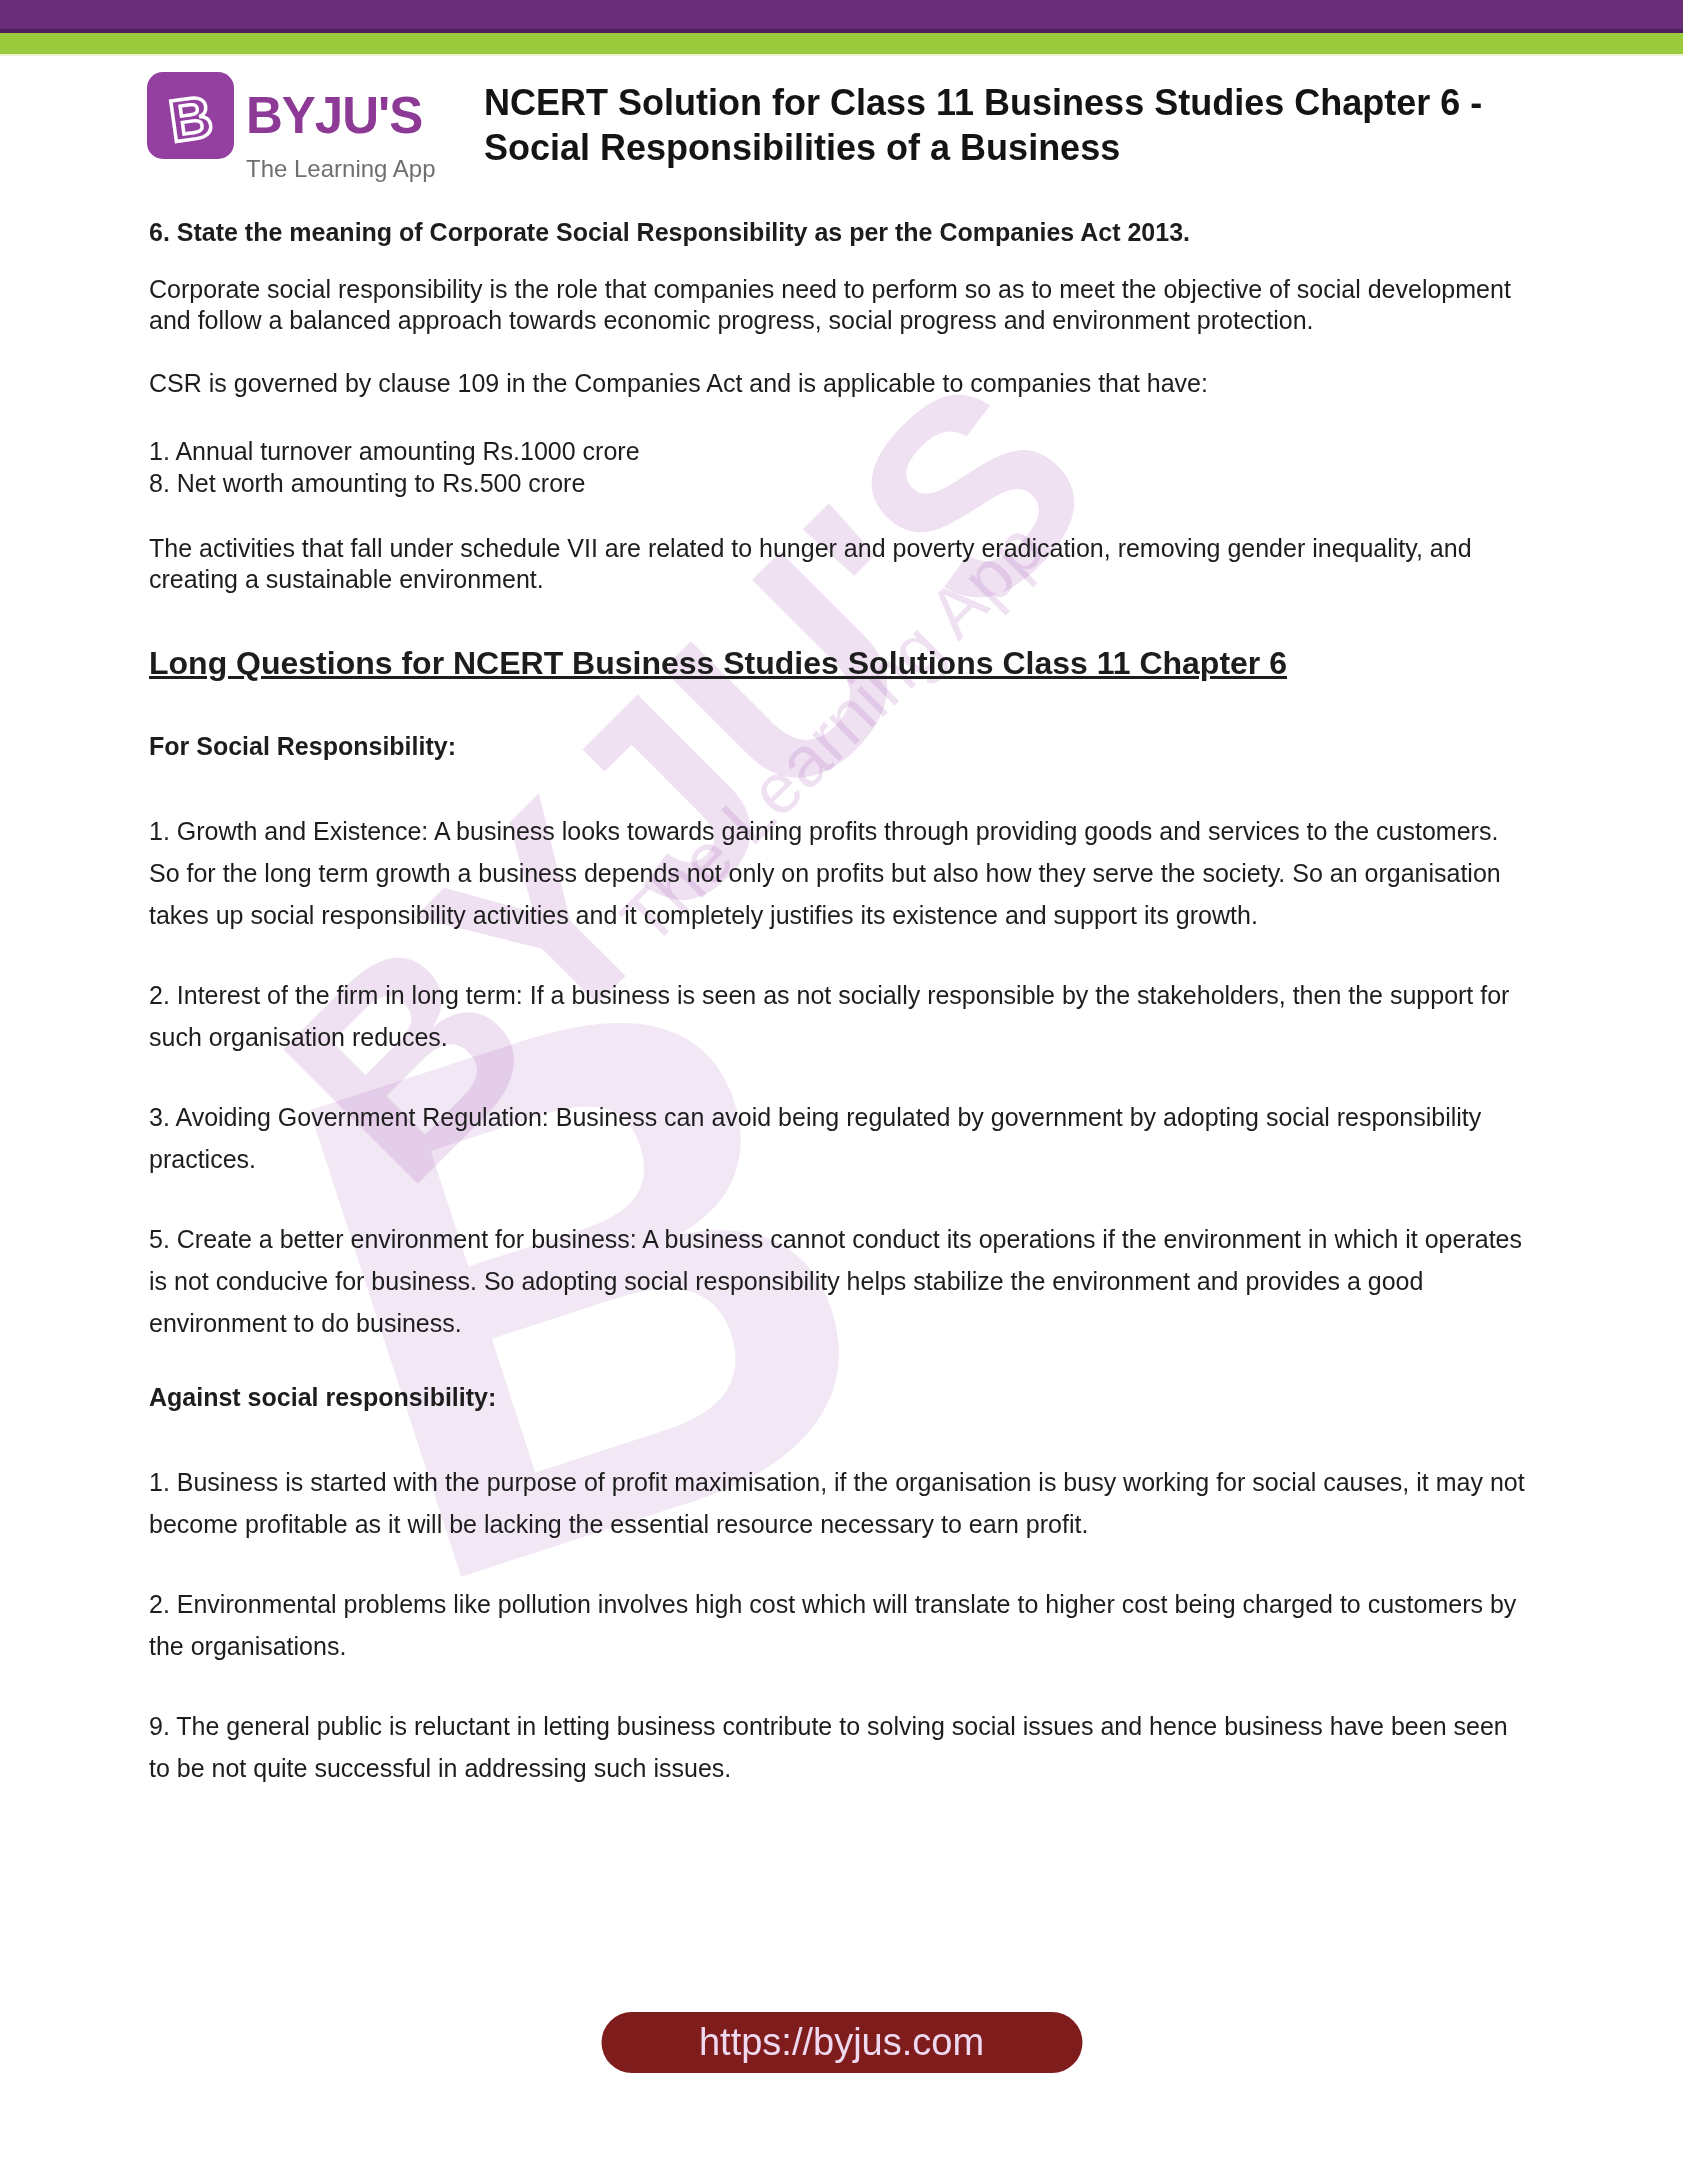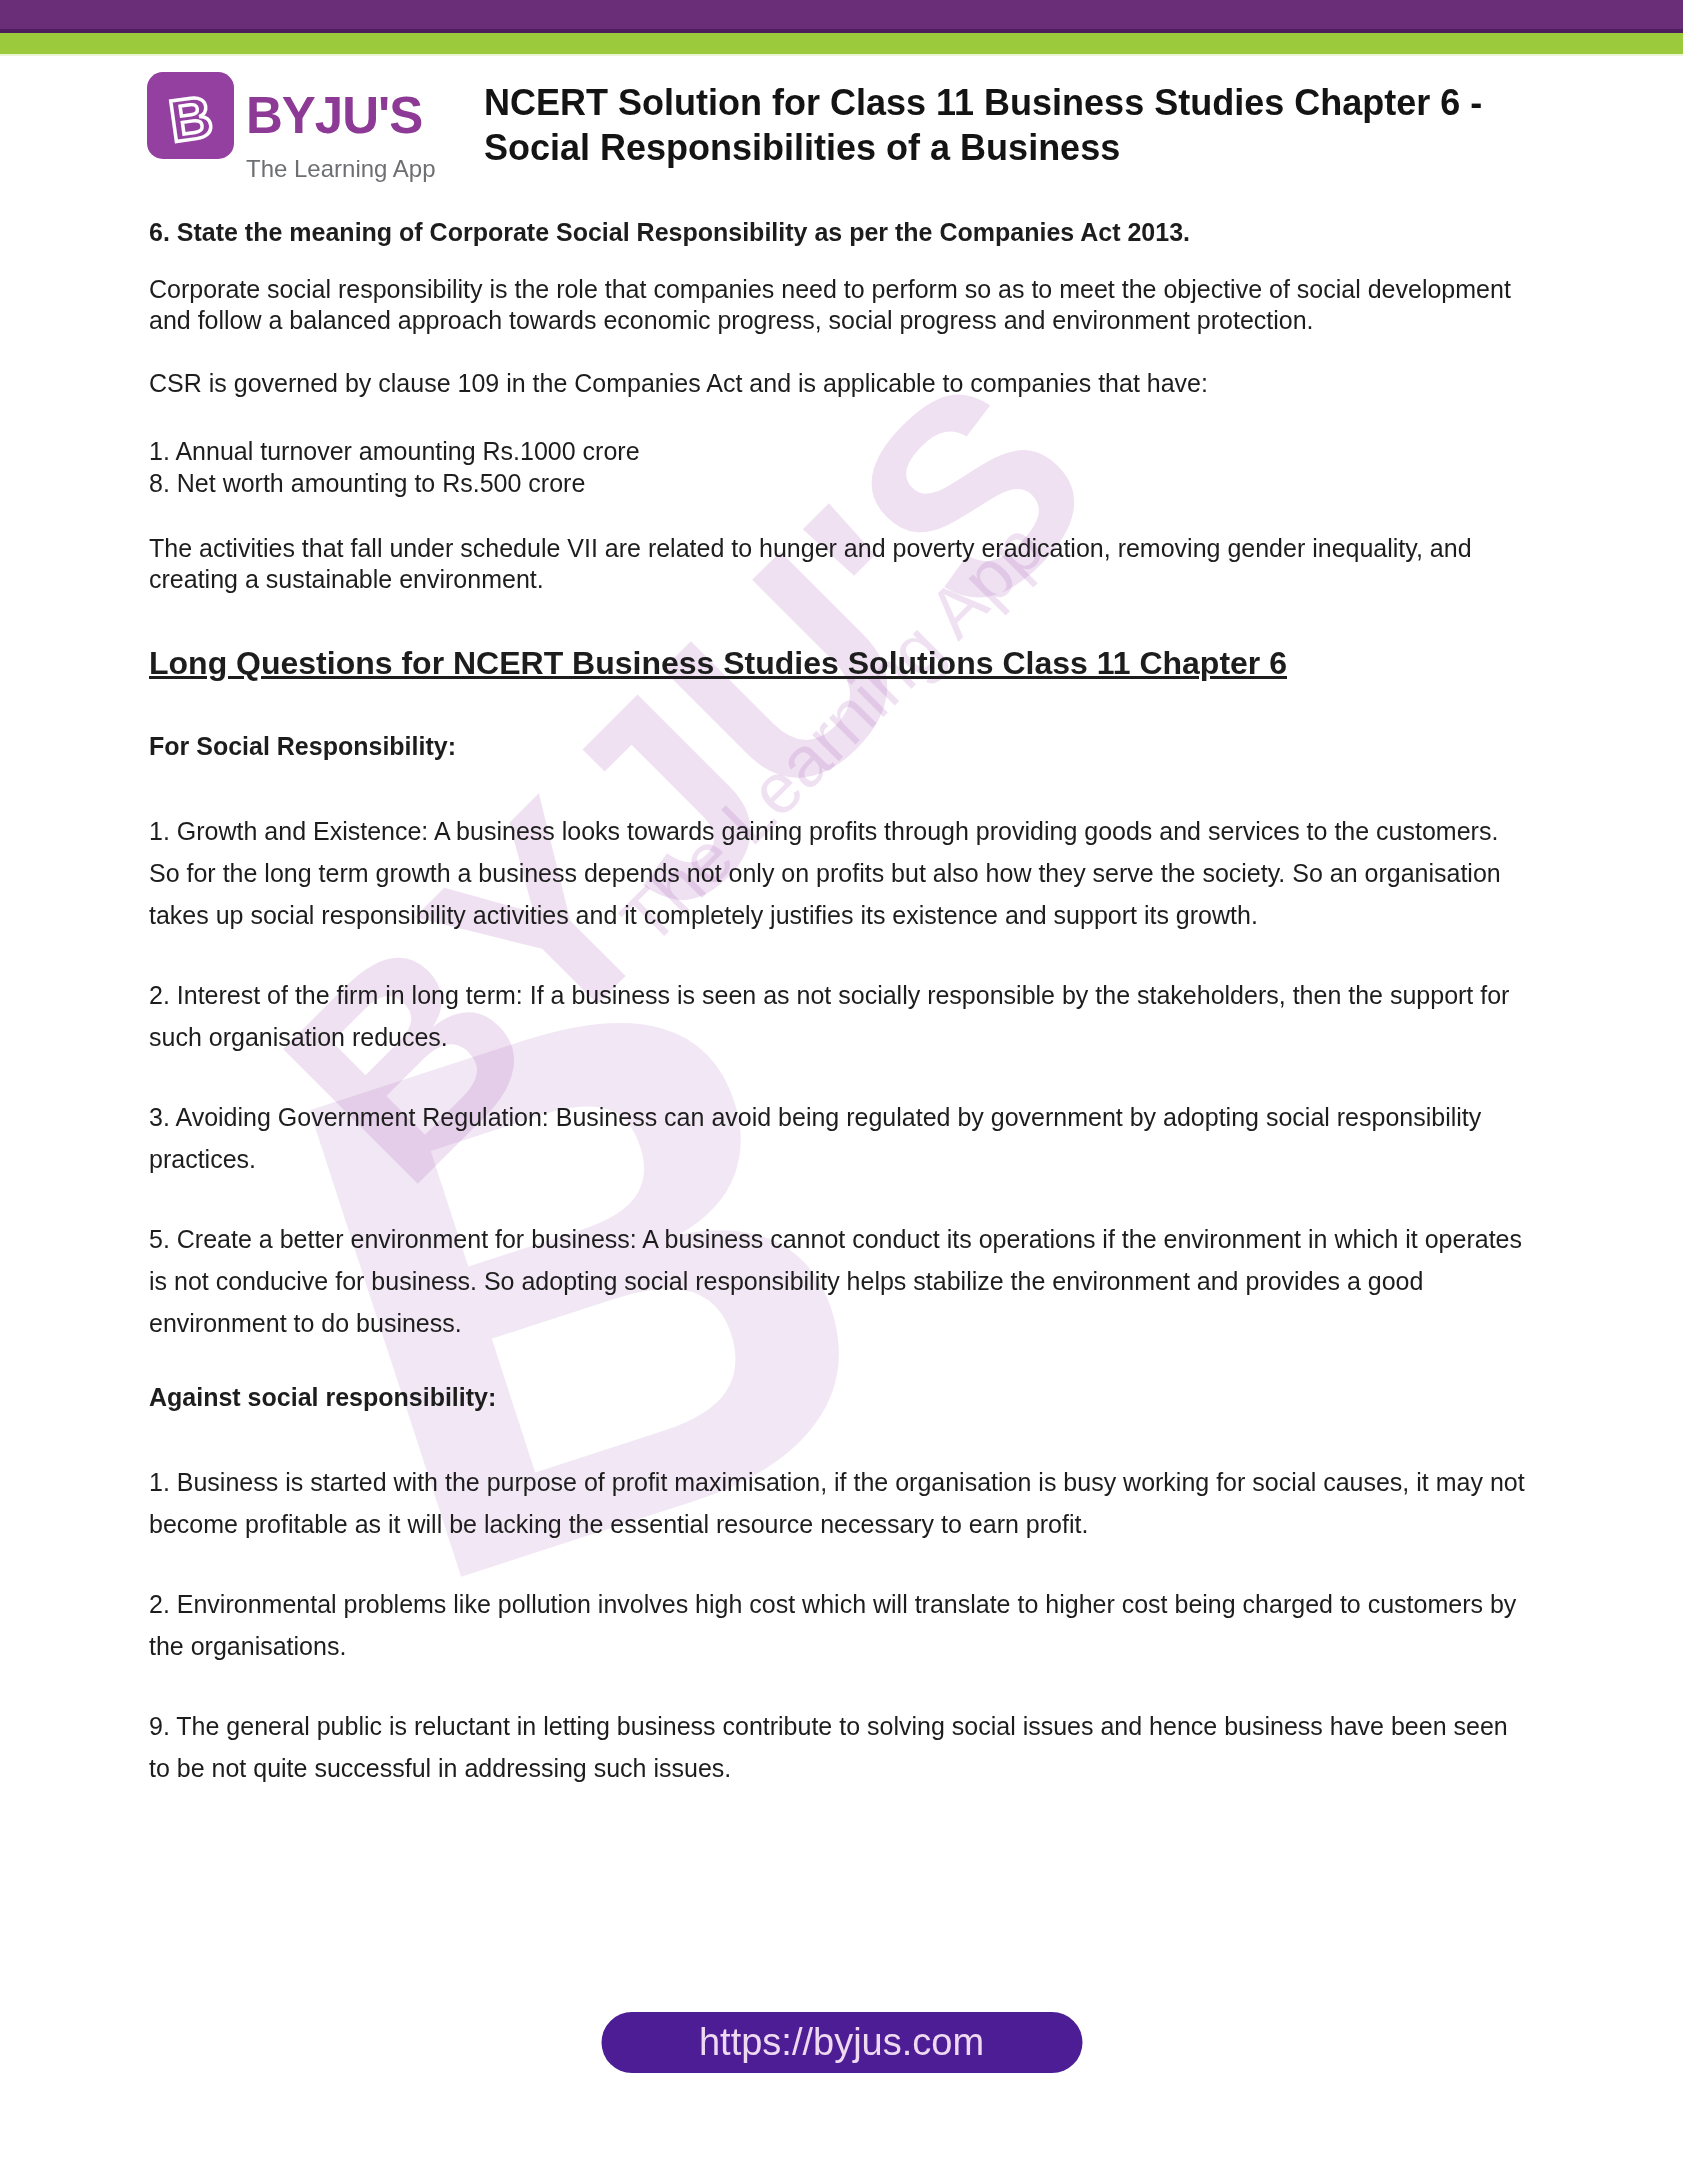--- a/index.html
+++ b/index.html
@@ -40,21 +40,21 @@
   .body-2 { font-size:25px; line-height:42px; }
 
   .mt26{margin-top:26px} .mt32{margin-top:32px} .mt34{margin-top:34px}
   .mt36{margin-top:36px} .mt38{margin-top:38px} .mt44{margin-top:44px}
   .mt48{margin-top:48px}
 
   
   .footer-pill {
     position:absolute; z-index:1; left:50%; bottom:105px; transform:translateX(-50%);
     width:481px; height:61px; line-height:61px; border-radius:34px;
-    background:#4c1d95; color:#efd9f0; text-align:center; font-size:38px;
+    background:#7f1d1d; color:#efd9f0; text-align:center; font-size:38px;
     cursor:pointer;
   }
 </style>
 </head>
 <body>
 
 <div class="page">
 
   <div class="band-purple"></div>
   <div class="band-green"></div>

